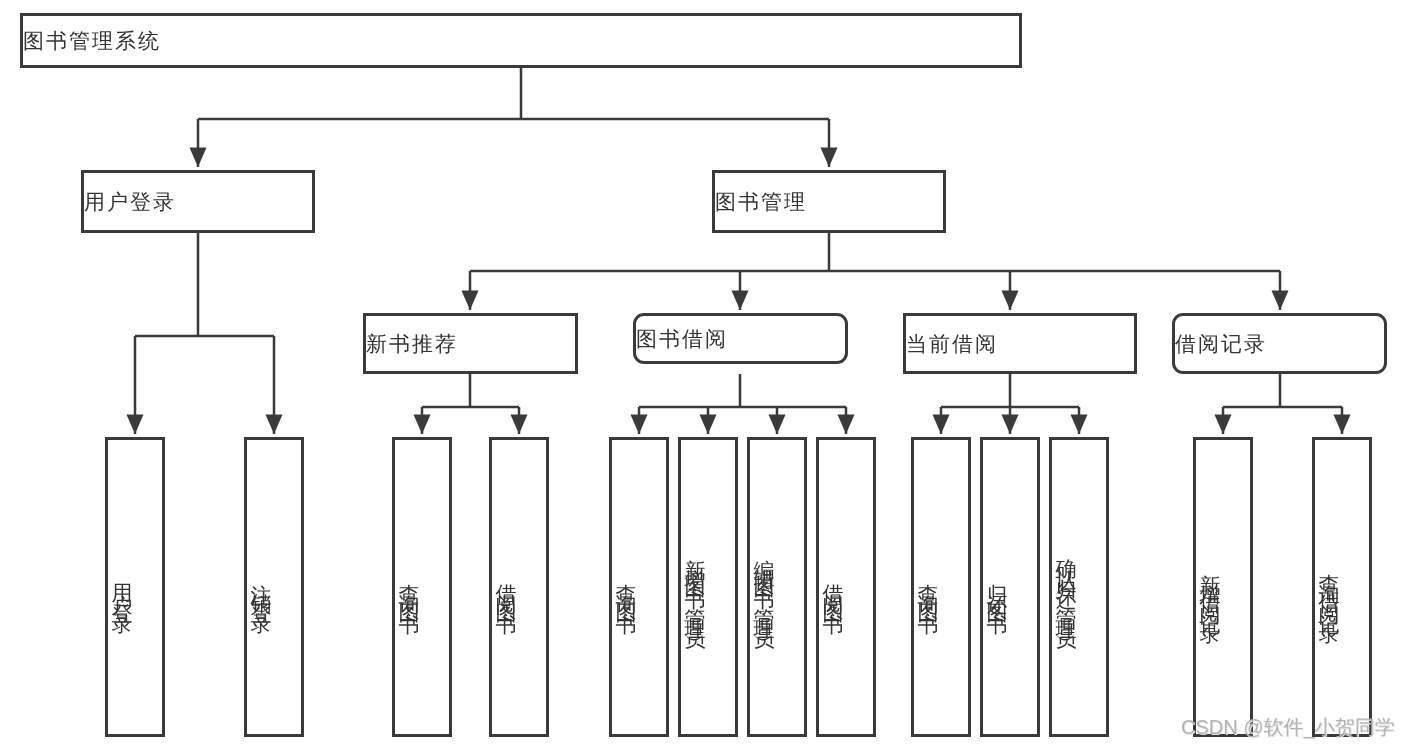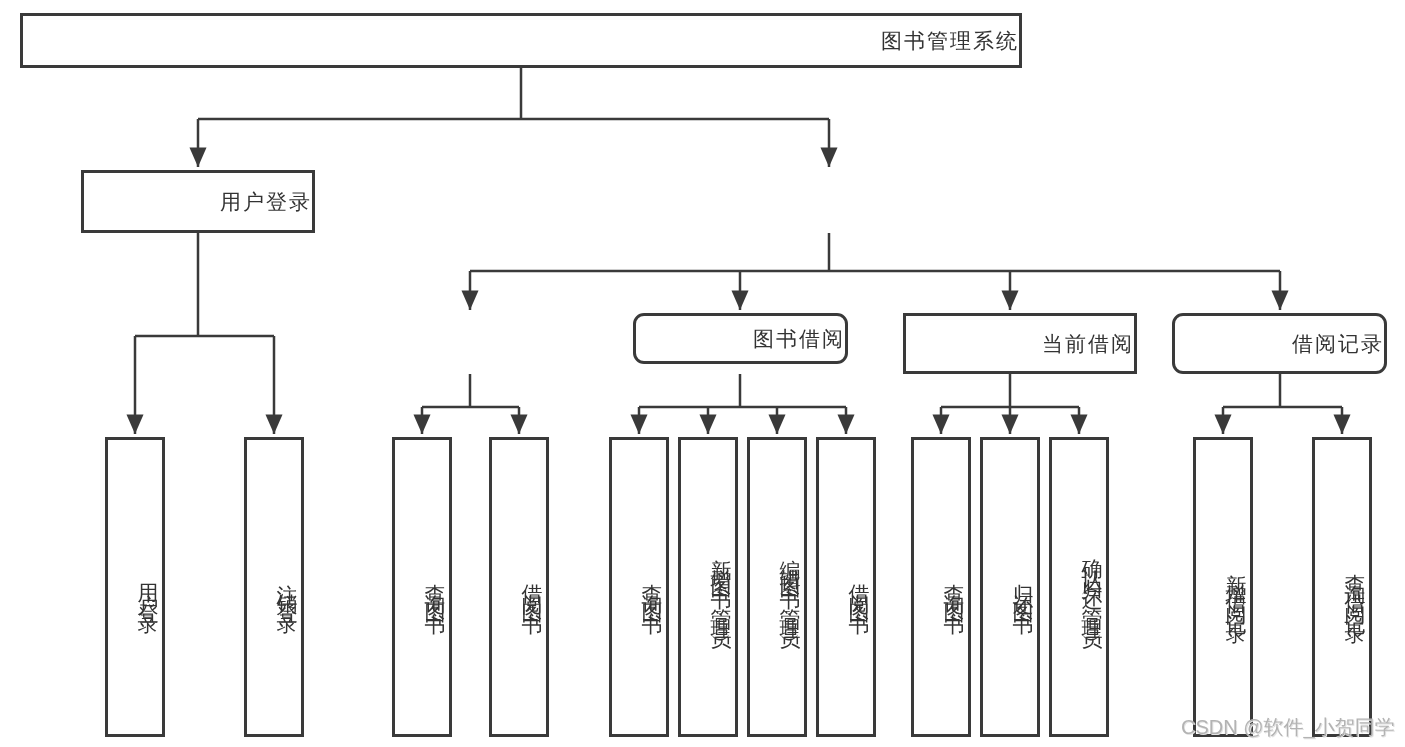--- a/index.html
+++ b/index.html
@@ -16,21 +16,21 @@
     left: 0; top: 0;
     width: 1405px; height: 747px;
   }
   .node {
     position: absolute;
     box-sizing: border-box;
     background: #ffffff;
     border: 3px solid #3a3a3a;
     display: flex;
     align-items: center;
-    justify-content: flex-end;
+    justify-content: flex-start;
     color: #333333;
   }
   .node .lbl {
     font-size: 21px;
     letter-spacing: 2px;
     white-space: nowrap;
   }
   .node.v .lbl {
     writing-mode: vertical-rl;
     text-orientation: mixed;
@@ -104,21 +104,27 @@
     </g>
   </svg>
 
   <div class="node h" style="left:20px; top:13px; width:1002px; height:55px;">
     <span class="lbl">图书管理系统</span>
   </div>
 
   <div class="node h" style="left:81px; top:170px; width:234px; height:63px;">
     <span class="lbl">用户登录</span>
   </div>
+  <div class="node h" style="left:712px; top:170px; width:234px; height:63px;">
+    <span class="lbl">图书管理</span>
+  </div>
 
+  <div class="node h" style="left:363px; top:313px; width:215px; height:61px;">
+    <span class="lbl">新书推荐</span>
+  </div>
   <div class="node h" style="left:633px; top:313px; width:215px; height:51px;border-radius:11px;">
     <span class="lbl">图书借阅</span>
   </div>
   <div class="node h" style="left:903px; top:313px; width:234px; height:61px;">
     <span class="lbl">当前借阅</span>
   </div>
   <div class="node h" style="left:1172px; top:313px; width:215px; height:61px;border-radius:11px;">
     <span class="lbl">借阅记录</span>
   </div>
 

